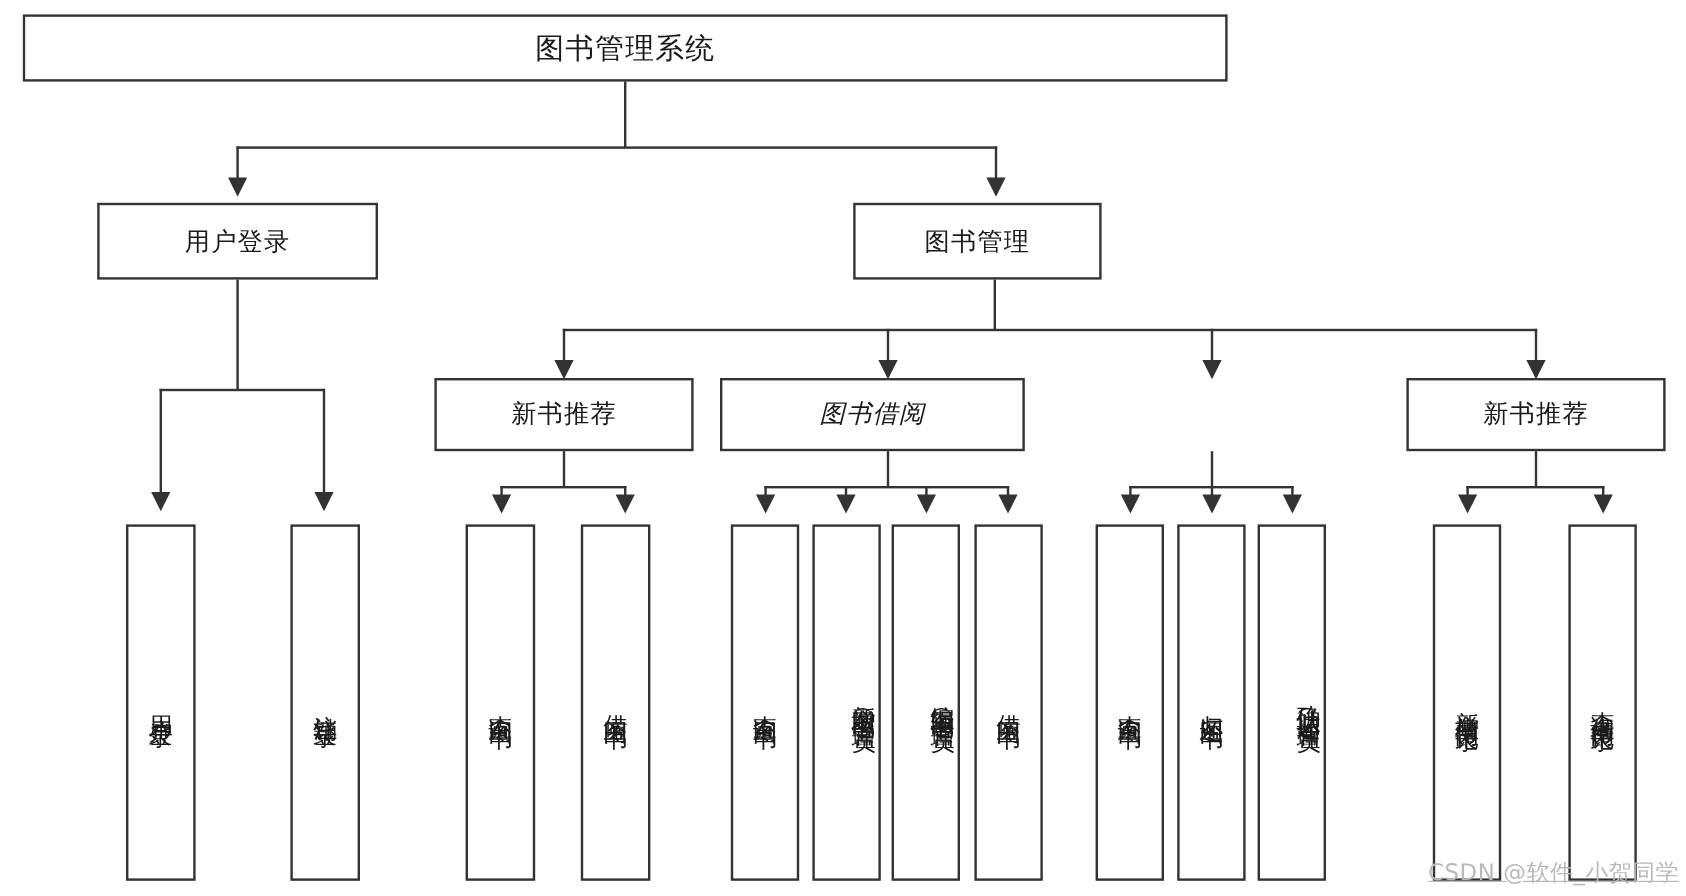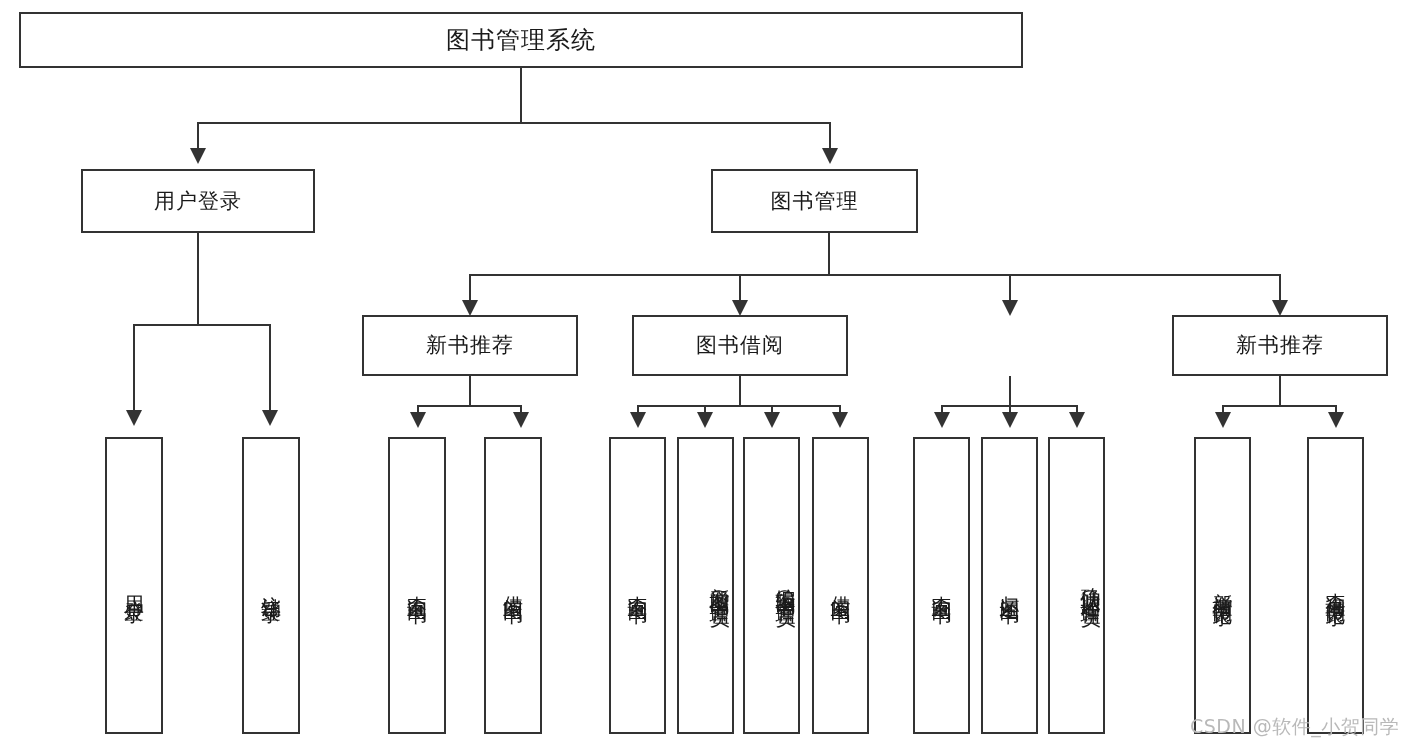--- a/index.html
+++ b/index.html
@@ -77,20 +77,21 @@
   }
 
   
   .watermark {
     position: absolute;
     color: #b9b9b9;
     font-size: 19px;
     white-space: nowrap;
     user-select: none;
     letter-spacing: 0.5px;
+    text-decoration: underline;
   }
 </style>
 </head>
 <body>
 
 <div id="canvas">
 
   <div class="node h root" style="left:19px; top:12px; width:1004px; height:56px;">
     <span>图书管理系统</span>
   </div>
@@ -124,21 +125,21 @@
   <div class="line vline" style="left:1009px; top:274px; height:28px;"></div>
   <div class="line vline" style="left:1279px; top:274px; height:28px;"></div>
   <div class="arrow" style="left:462px; top:300px;"></div>
   <div class="arrow" style="left:732px; top:300px;"></div>
   <div class="arrow" style="left:1002px; top:300px;"></div>
   <div class="arrow" style="left:1272px; top:300px;"></div>
 
   <div class="node h" style="left:362px; top:315px; width:216px; height:61px;">
     <span>新书推荐</span>
   </div>
-  <div class="node h" style="left:632px; top:315px; width:216px; height:61px;">
+  <div class="node h" style="left:600px; top:315px; width:254px; height:61px;font-style:italic;">
     <span>图书借阅</span>
   </div>
   <div class="node h" style="left:1172px; top:315px; width:216px; height:61px;">
     <span>新书推荐</span>
   </div>
 
   <div class="line vline" style="left:469px; top:376px; height:30px;"></div>
   <div class="line hline" style="left:417px; top:405px; width:105px;"></div>
   <div class="line vline" style="left:417px; top:405px; height:9px;"></div>
   <div class="line vline" style="left:520px; top:405px; height:9px;"></div>

